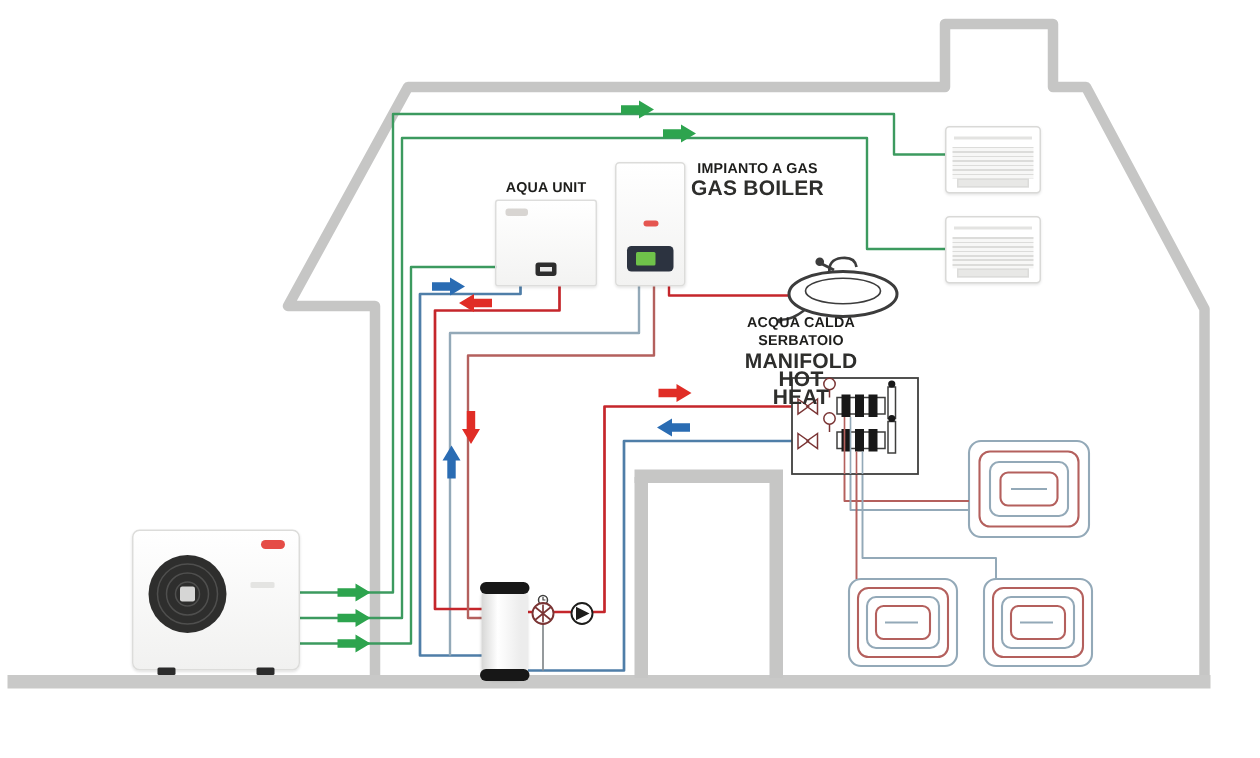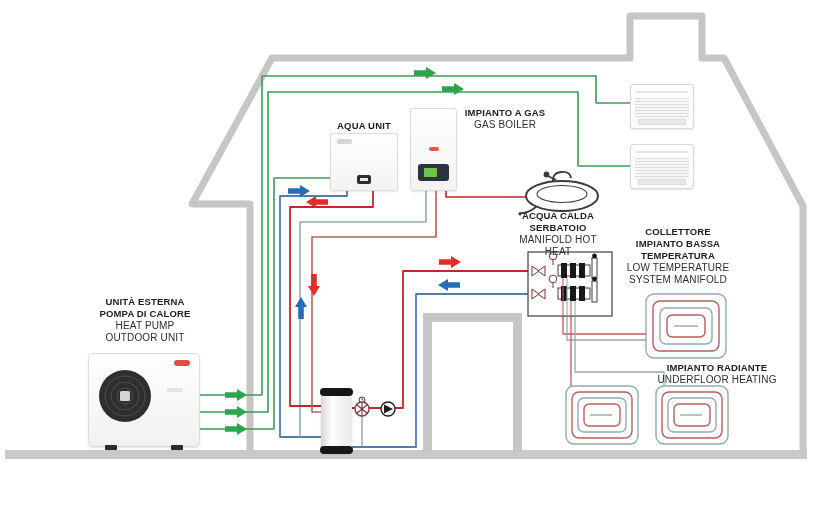--- a/index.html
+++ b/index.html
@@ -1,21 +1,21 @@
 <!DOCTYPE html>
 <html style="--house-gray: #c6c6c5; --floor-gray: #c9c9c8; --pipe-green: #3c9a5f; --arrow-green: #2da44e; --pipe-red: #c5262b; --pipe-dark-red: #b4605d; --arrow-red: #e02d26; --pipe-blue: #4f7ea8; --pipe-gray-blue: #93a9b8; --arrow-blue: #2a6cb3; --manifold-line: #7a3434; --text: #1d1d1b;"><head>
 <meta charset="utf-8">
 <style>
   html,body{margin:0;padding:0;background:#fff;}
   .stage{position:relative;width:840px;height:505px;background:#fff;overflow:hidden;
          font-family:"Liberation Sans", sans-serif;}
   .layer{position:absolute;left:0;top:0;}
   
   .lbl{position:absolute;text-align:center;color:var(--text,#1d1d1b);line-height:12px;}
-  .lbl span{display:block;font-size:10px;letter-spacing:.15px;color:#2e2e2c;}
+  .lbl span{display:block;font-size:14px;letter-spacing:.15px;color:#2e2e2c;font-weight:bold;}
   .lbl span.b{font-weight:bold;font-size:9.5px;color:#1d1d1b;}
   
   .dev{position:absolute;box-sizing:border-box;}
   .hp{left:88px;top:353px;width:112px;height:94px;background:linear-gradient(180deg,#ffffff,#f1f1f0);
       border:1px solid #dcdcda;border-radius:5px;box-shadow:0 1px 2px rgba(0,0,0,.12);}
   .hp-logo{position:absolute;right:9px;top:6px;width:16px;height:6px;background:var(--arrow-red,#e02d26);
       border-radius:3px;opacity:.85;}
   .hp-foot{position:absolute;bottom:-4px;width:12px;height:5px;background:#2b2b2b;border-radius:1px;}
   .hp-foot.f1{left:16px}.hp-foot.f2{right:16px}
   .aqua{left:330px;top:133px;width:68px;height:58px;background:linear-gradient(180deg,#ffffff,#f3f3f2);
@@ -224,44 +224,27 @@
     <span class="grille"></span>
   </div>
   <div class="dev iu iu2">
     <span class="slot"></span>
     <span class="vents"></span>
     <span class="grille"></span>
   </div>
 
   <div class="dev tank"></div>
 
-  <div class="lbl" style="left:70px;top:296px;width:150px">
-    <span class="b">UNITÀ ESTERNA</span>
-    <span class="b">POMPA DI CALORE</span>
-    <span>HEAT PUMP</span>
-    <span>OUTDOOR UNIT</span>
-  </div>
   <div class="lbl" style="left:314px;top:120px;width:100px">
     <span class="b">AQUA UNIT</span>
   </div>
   <div class="lbl" style="left:450px;top:107px;width:110px">
     <span class="b">IMPIANTO A GAS</span>
     <span>GAS BOILER</span>
   </div>
-  <div class="lbl" style="left:508px;top:210px;width:100px">
+  <div class="lbl" style="left:484px;top:210px;width:100px">
     <span class="b">ACQUA CALDA</span>
     <span class="b">SERBATOIO</span>
     <span>MANIFOLD HOT</span>
     <span>HEAT</span>
   </div>
-  <div class="lbl" style="left:624px;top:226px;width:108px">
-    <span class="b">COLLETTORE</span>
-    <span class="b">IMPIANTO BASSA</span>
-    <span class="b">TEMPERATURA</span>
-    <span>LOW TEMPERATURE</span>
-    <span>SYSTEM MANIFOLD</span>
-  </div>
-  <div class="lbl" style="left:648px;top:362px;width:138px">
-    <span class="b">IMPIANTO RADIANTE</span>
-    <span>UNDERFLOOR HEATING</span>
-  </div>
 
 </div>
 
 </body></html>

